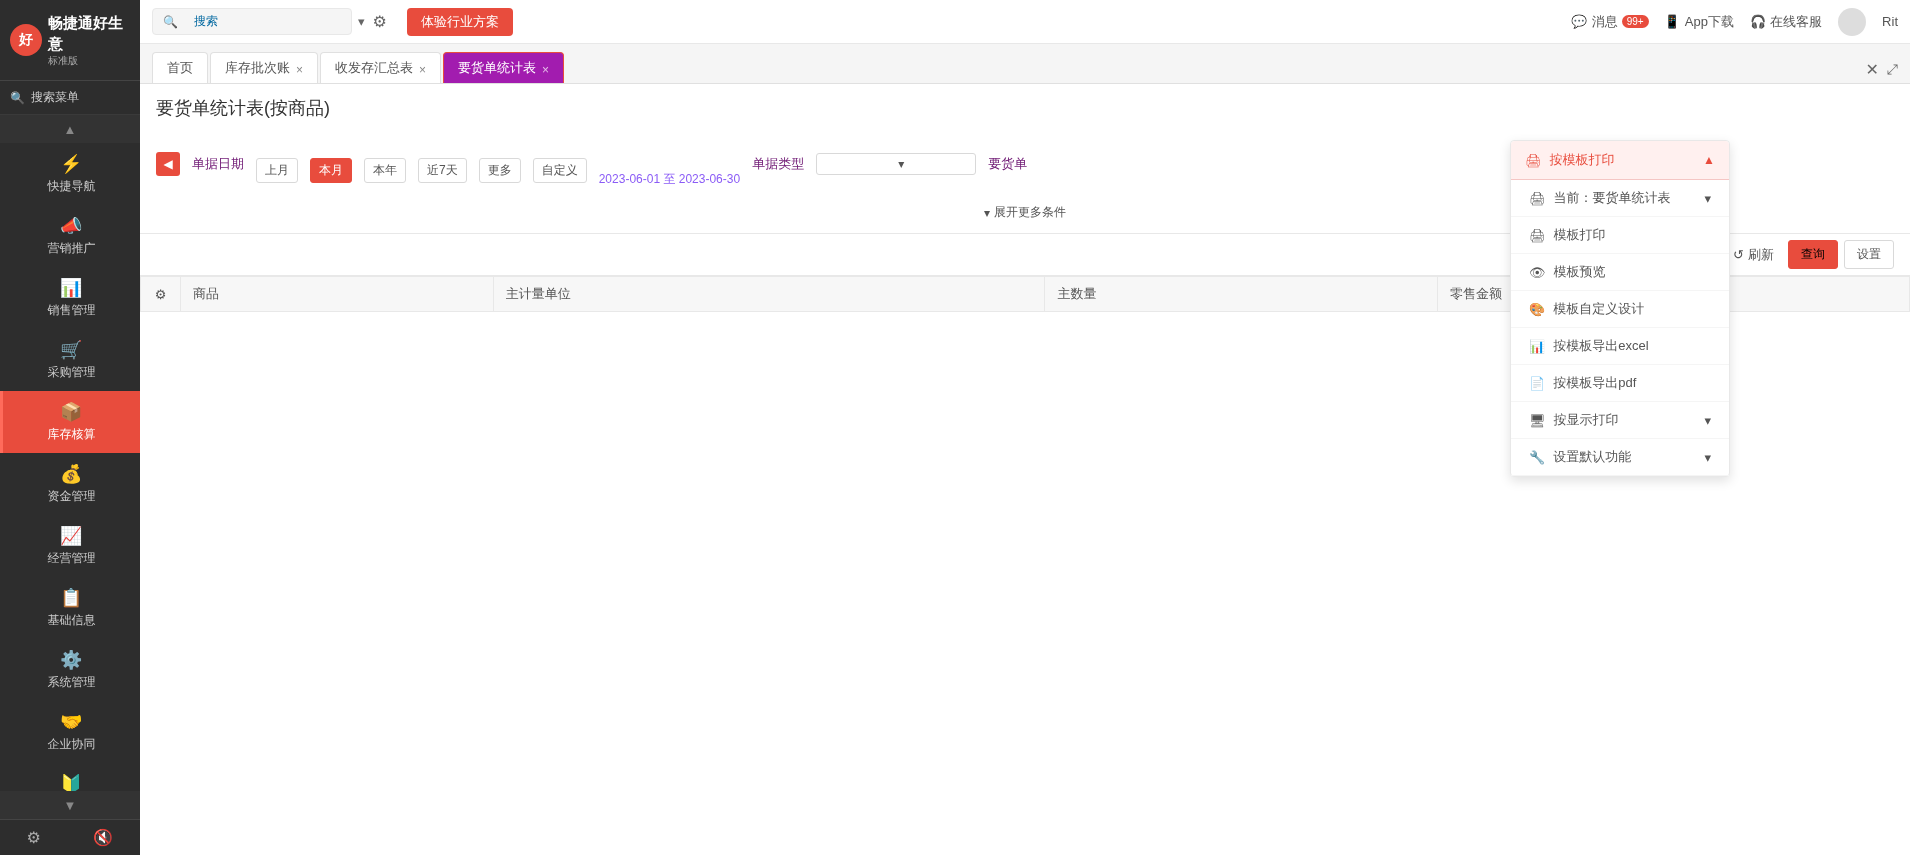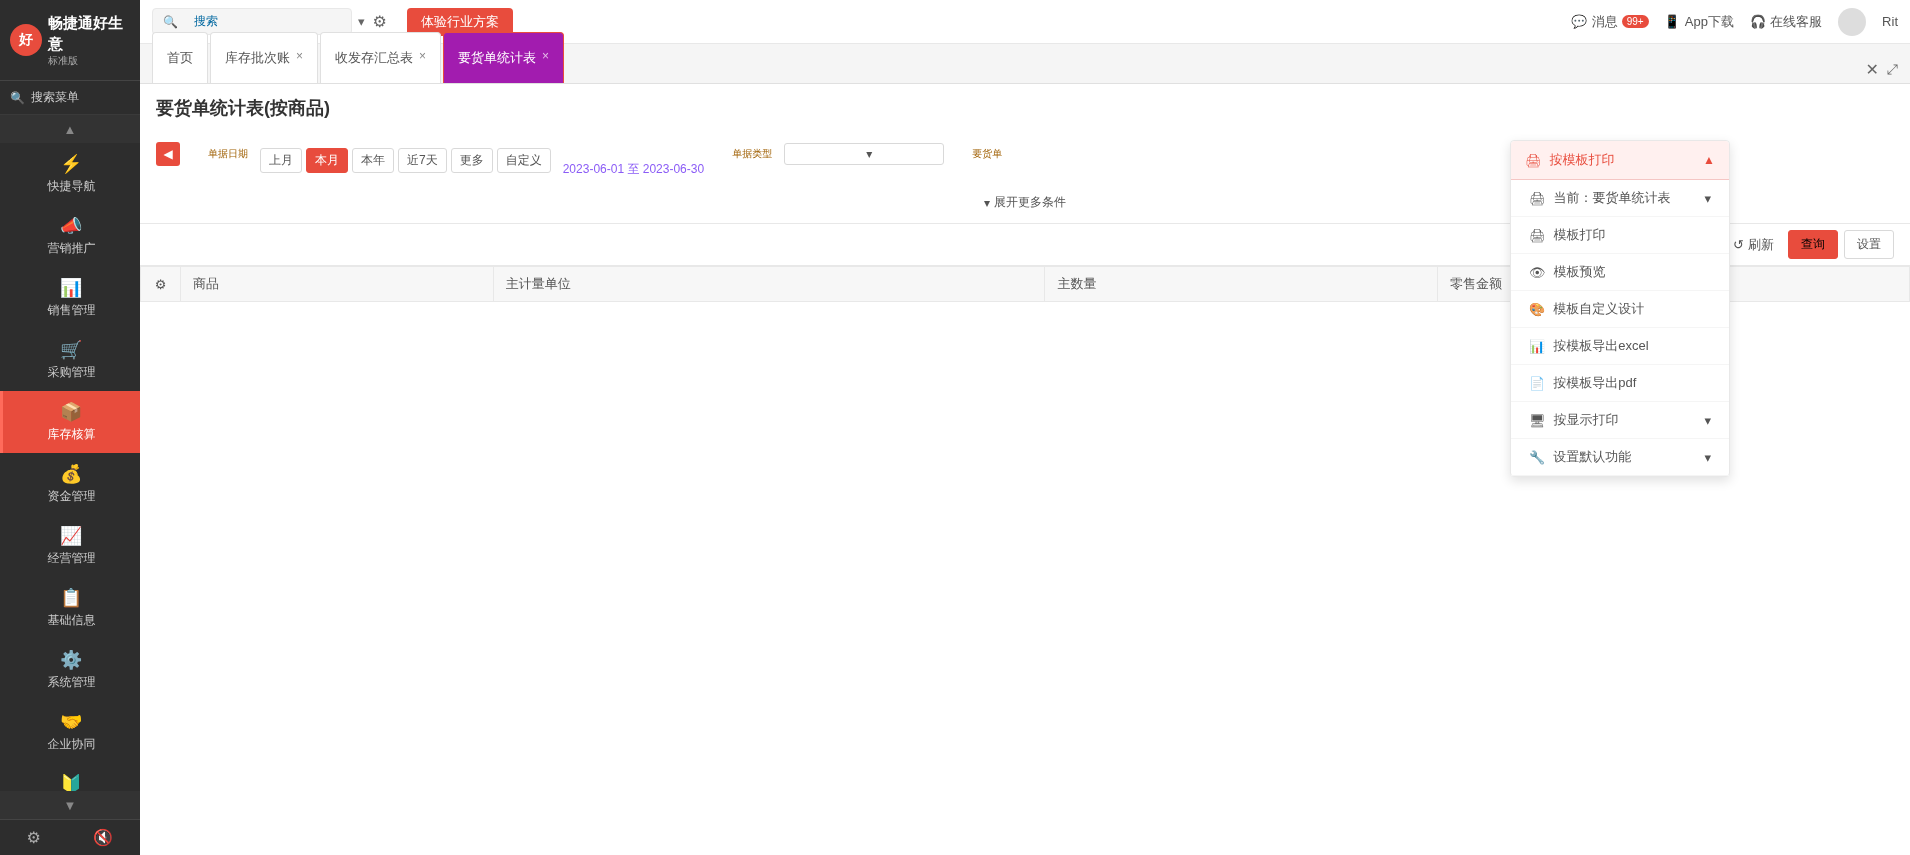--- a/index.html
+++ b/index.html
@@ -185,22 +185,22 @@
       background: #f5f5f5;
       display: flex;
       align-items: flex-end;
       padding: 0 12px;
       border-bottom: 1px solid #e0e0e0;
       flex-shrink: 0;
       gap: 2px;
     }
     .tab {
       display: flex;
-      align-items: flex-start;
-      padding: 16px 14px;
+      align-items: flex-end;
+      padding: 6px 14px;
       background: white;
       border: 1px solid #e0e0e0;
       border-bottom: none;
       border-radius: 4px 4px 0 0;
       cursor: pointer;
       font-size: 13px;
       color: #555;
       gap: 6px;
     }
     .tab.active {
@@ -236,22 +236,23 @@
 
     
     .page-header {
       background: white;
       padding: 12px 16px 0;
       border-bottom: 1px solid #e8e8e8;
       flex-shrink: 0;
     }
     .page-title {
       font-size: 18px;
-      font-weight: bold;
+      font-weight: normal;
       color: #333;
+      margin-bottom: 10px;
     }
 
     
     .filter-bar {
       background: white;
       padding: 10px 16px;
       border-bottom: 1px solid #e8e8e8;
       flex-shrink: 0;
     }
     .filter-row {
@@ -267,29 +268,28 @@
       color: white;
       display: flex;
       align-items: center;
       justify-content: center;
       border-radius: 3px;
       cursor: pointer;
       font-size: 12px;
       flex-shrink: 0;
     }
     .filter-label {
-      color: #a16207;
-      font-size: 10px;
+      color: #701a75;
+      font-size: 13px;
       white-space: nowrap;
-      margin-left: 16px;
     }
     .date-btns {
       display: flex;
       align-items: flex-end;
-      gap: 4px;
+      gap: 12px;
       margin-top: 12px;
     }
     .date-btn {
       padding: 3px 8px;
       border: 1px solid #d9d9d9;
       border-radius: 3px;
       cursor: pointer;
       font-size: 12px;
       color: #555;
       background: white;

